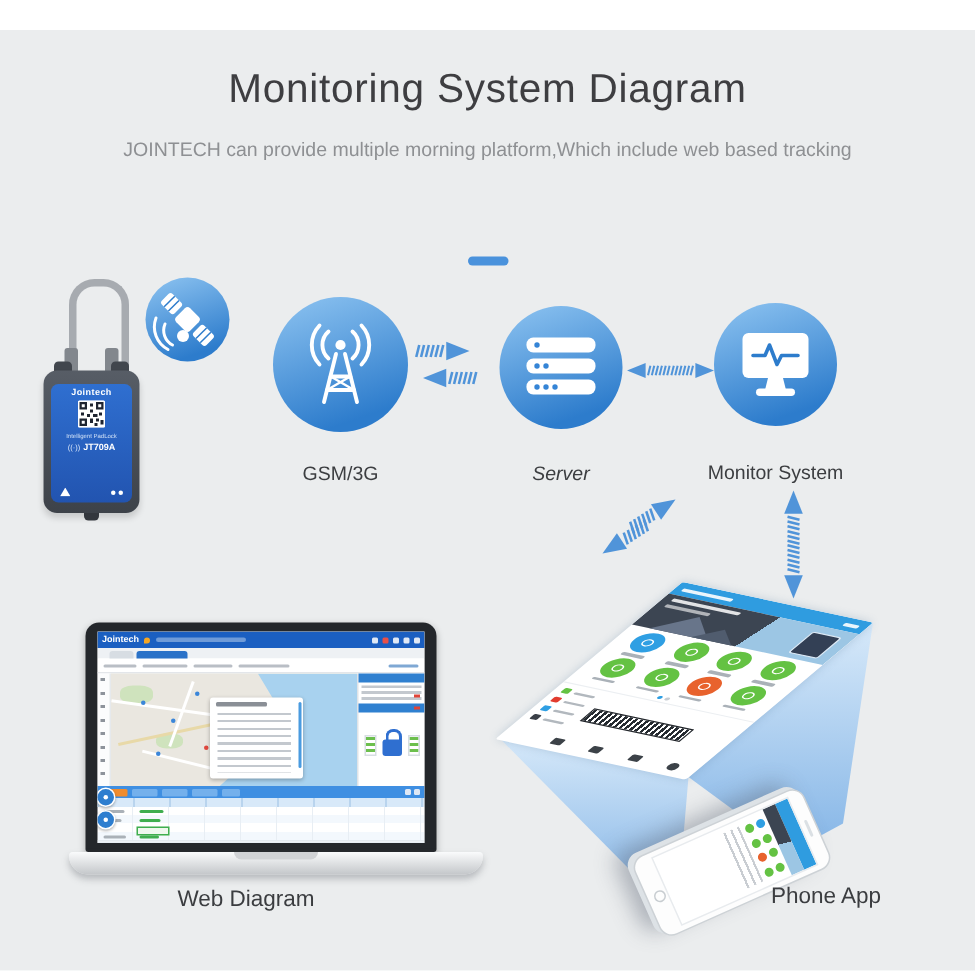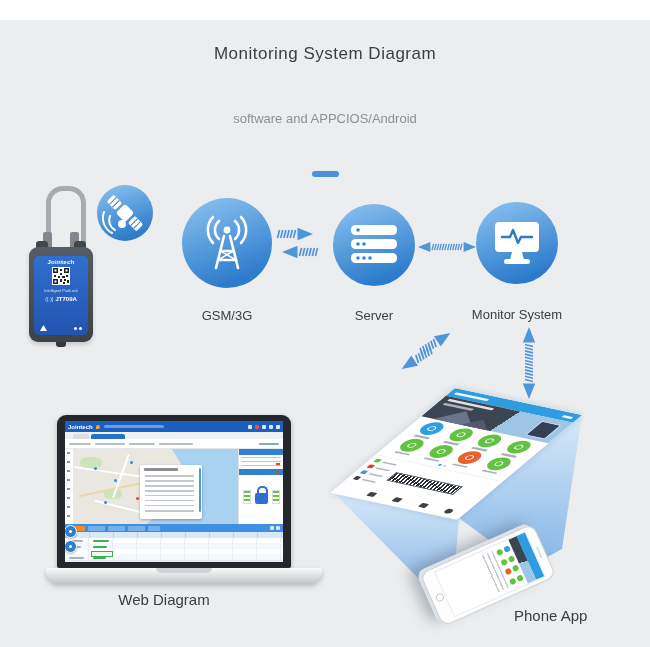--- a/index.html
+++ b/index.html
@@ -1,21 +1,21 @@
 <!DOCTYPE html>
 <html><head>
 <meta charset="utf-8">
 <style>
   html,body{margin:0;padding:0;background:#fff;}
   #canvas{position:relative;width:650px;height:647px;background:#ebedee;overflow:hidden;
           font-family:"Liberation Sans",sans-serif;}
   .abs{position:absolute;}
   .top-strip{left:0;top:0;width:650px;height:20px;background:#ffffff;}
   
-  .page-title{left:0;top:44px;width:650px;text-align:center;font-size:17px;color:#3e3e41;letter-spacing:.5px;}
+  .page-title{left:0;top:44px;width:650px;text-align:center;font-size:27px;color:#3e3e41;letter-spacing:.5px;}
   .page-sub{left:25px;top:90px;width:600px;text-align:center;font-size:13px;line-height:19px;color:#8e9093;}
   .blue-dash{left:312px;top:171px;width:27px;height:6px;border-radius:3px;background:#4a92dc;}
   
   .node-label{font-size:13px;color:#3c3e41;text-align:center;}
   
   .shackle{left:46px;top:186px;width:30px;height:58px;border:5px solid #a7abb0;border-bottom:none;
            border-radius:17px 17px 0 0;}
   .ferrule{width:9px;height:18px;background:#82878d;border-radius:2px;}
   .lock-body{left:29px;top:247px;width:64px;height:95px;background:linear-gradient(#575d66,#3d4249);
              border-radius:9px;box-shadow:0 3px 4px rgba(0,0,0,.15);}
@@ -150,22 +150,21 @@
 </style>
 </head>
 <body>
 
 <div id="canvas">
 
   <div class="abs top-strip"></div>
 
   <div class="abs page-title">Monitoring System Diagram</div>
   <div class="abs page-sub">
-    <br>
-    <span>software and APPCIOS/Android</span>
+    <span>JOINTECH can provide multiple morning platform,Which include web based tracking</span><br>
   </div>
   <div class="abs blue-dash"></div>
 
   <svg class="svg-layer z1" width="650" height="647" viewBox="0 0 650 647">
     <defs>
       <linearGradient id="gNode" x1="0" y1="0" x2="0.35" y2="1">
         <stop offset="0" stop-color="#8ec4f1"></stop>
           <stop offset="1" stop-color="#2d7ccc"></stop>
       </linearGradient>
       <linearGradient id="gBeam" x1="0" y1="0" x2="0" y2="1">
@@ -234,21 +233,21 @@
       <g>
         <rect x="495" y="222" width="44" height="30" rx="4" fill="#fff"></rect>
         <path d="M502,237 h8 l3,-7 l5,13 l3,-6 h11" stroke="#2d7ccc" stroke-width="2.4" fill="none" stroke-linejoin="round" stroke-linecap="round"></path>
         <path d="M512,252 L522,252 L524,260 L510,260 Z" fill="#fff"></path>
         <rect x="504" y="259" width="26" height="5" rx="2.5" fill="#fff"></rect>
       </g>
     </g>
   </svg>
 
   <div class="abs node-label" style="left:187px;top:308px;width:80px;">GSM/3G</div>
-  <div class="abs node-label" style="left:334px;top:308px;width:80px;">Server</div>
+  <div class="abs node-label" style="left:334px;top:308px;width:80px;font-style:italic;">Server</div>
   <div class="abs node-label" style="left:462px;top:307px;width:110px;">Monitor System</div>
 
   <div>
     <div class="abs shackle"></div>
     <div class="abs ferrule" style="left:43px;top:232px;"></div>
     <div class="abs ferrule" style="left:70px;top:232px;"></div>
     <div class="abs lock-ear" style="left:36px;"></div>
     <div class="abs lock-ear" style="left:74px;"></div>
     <div class="abs lock-body"></div>
     <div class="abs lock-panel">
@@ -487,21 +486,21 @@
             <div class="ph-dot c-green"></div>
             <div class="ph-dot c-green"></div>
             <div class="ph-dot c-orange"></div>
             <div class="ph-dot c-green"></div>
           </div>
         </div>
       <div class="ph-lines"></div>
     </div>
     <div class="phone-home"></div>
   </div>
-  <div class="abs caption" style="left:514px;top:607px;">Phone App</div>
+  <div class="abs caption" style="left:514px;top:589px;">Phone App</div>
 
   <svg class="svg-layer z5" width="650" height="647" viewBox="0 0 650 647">
     <defs>
       <g id="arrow" fill="#5094d9" stroke="#5094d9">
         <line x1="1.5" y1="-4" x2="-0.5" y2="4" stroke-width="1.7"></line>
         <line x1="4.7" y1="-4" x2="2.7" y2="4" stroke-width="1.7"></line>
         <line x1="7.9" y1="-4" x2="5.9" y2="4" stroke-width="1.7"></line>
         <line x1="11.1" y1="-4" x2="9.1" y2="4" stroke-width="1.7"></line>
         <line x1="14.3" y1="-4" x2="12.3" y2="4" stroke-width="1.7"></line>
         <line x1="17.5" y1="-4" x2="15.5" y2="4" stroke-width="1.7"></line>

